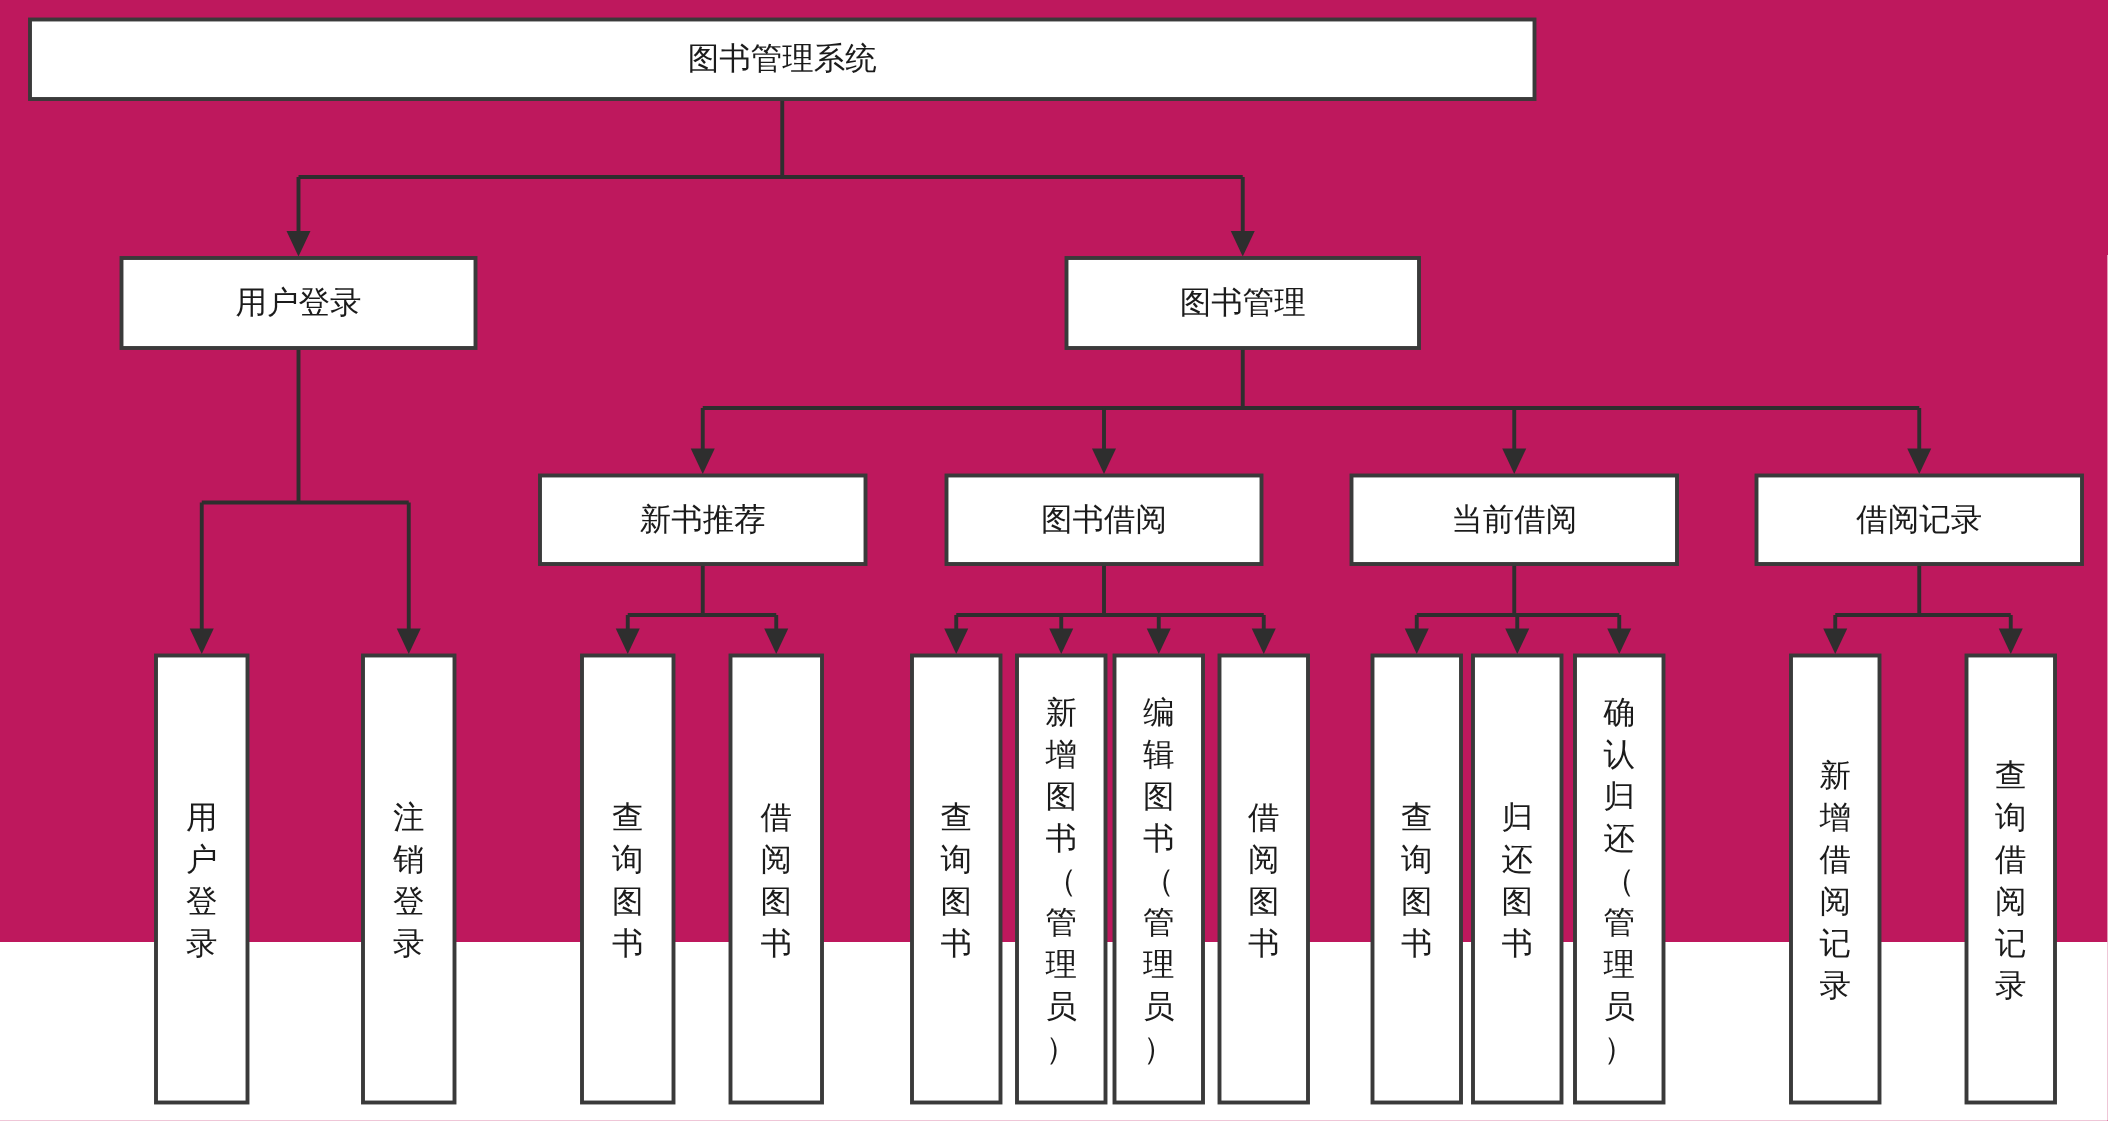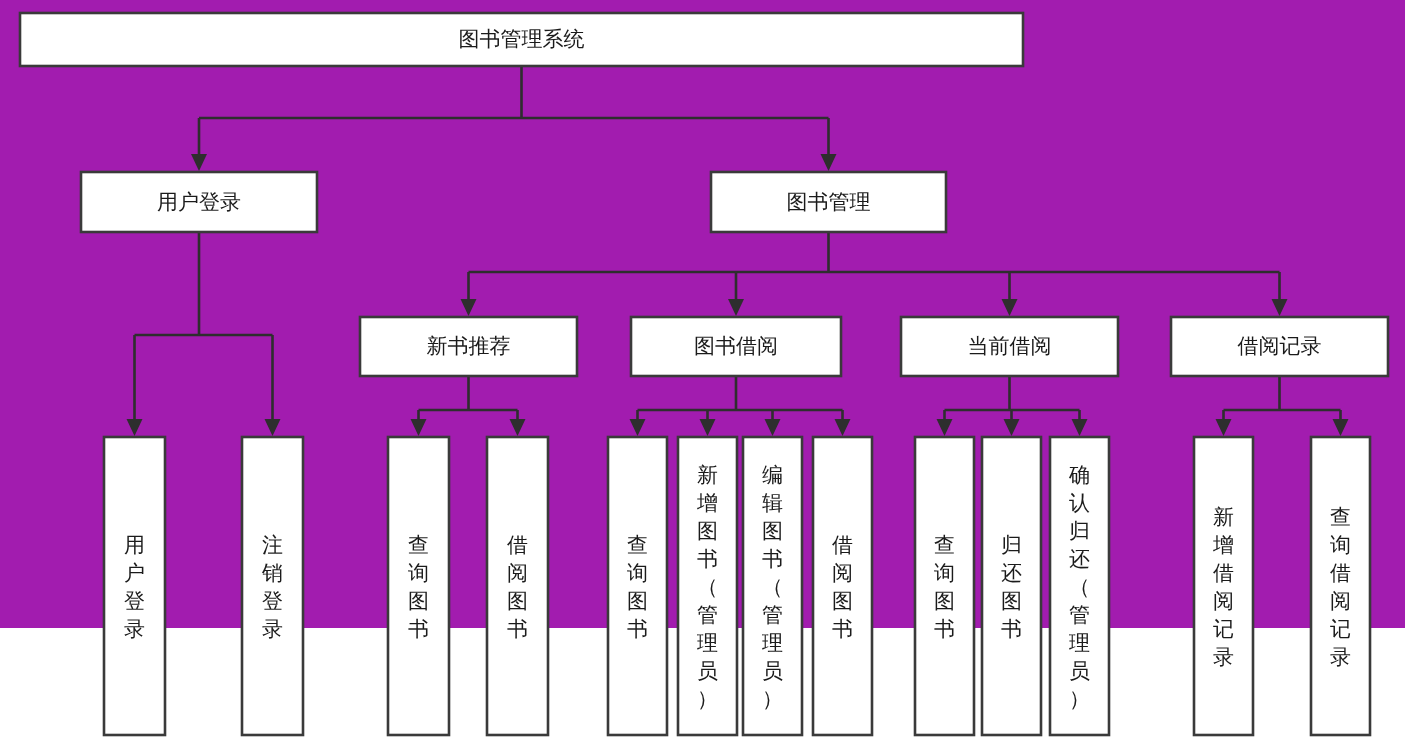--- a/index.html
+++ b/index.html
@@ -11,21 +11,21 @@
   body {
     width: 1405px;
     height: 747px;
     font-family: "Liberation Sans", "DejaVu Sans", sans-serif;
     overflow: hidden;
   }
   #diagram-root {
     position: relative;
     width: 1405px;
     height: 628px;
-    background: #a21caf;
+    background: #be185d;
     text-align: right;
   }
   svg#tree-svg {
     position: absolute;
     left: 0;
     top: 0;
     width: 1405px;
     height: 747px;
     display: block;
   }

